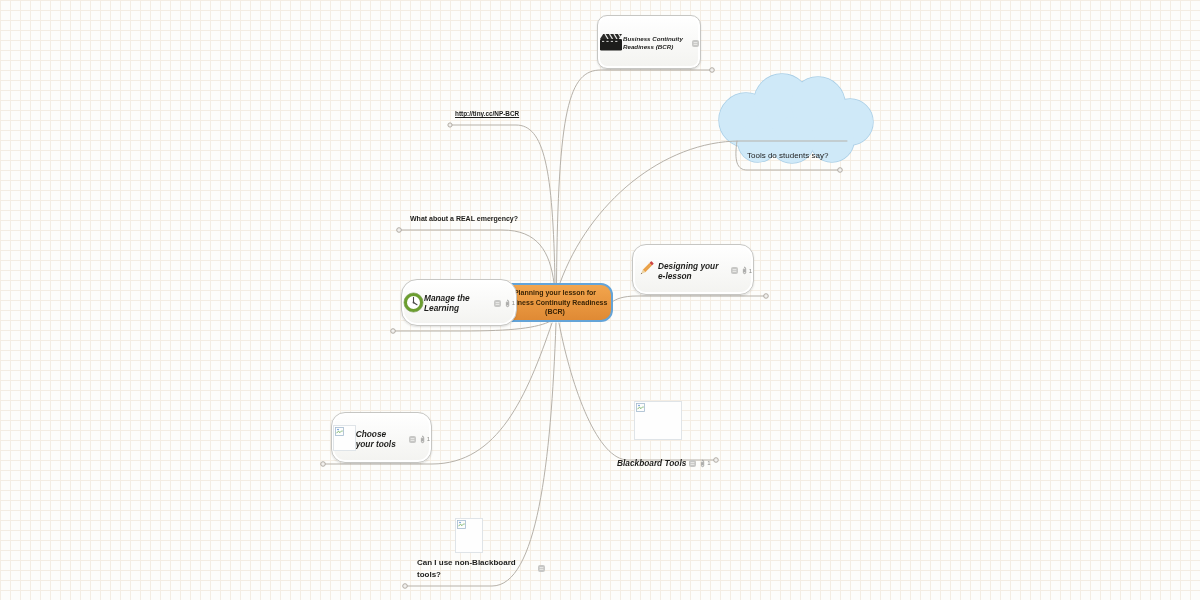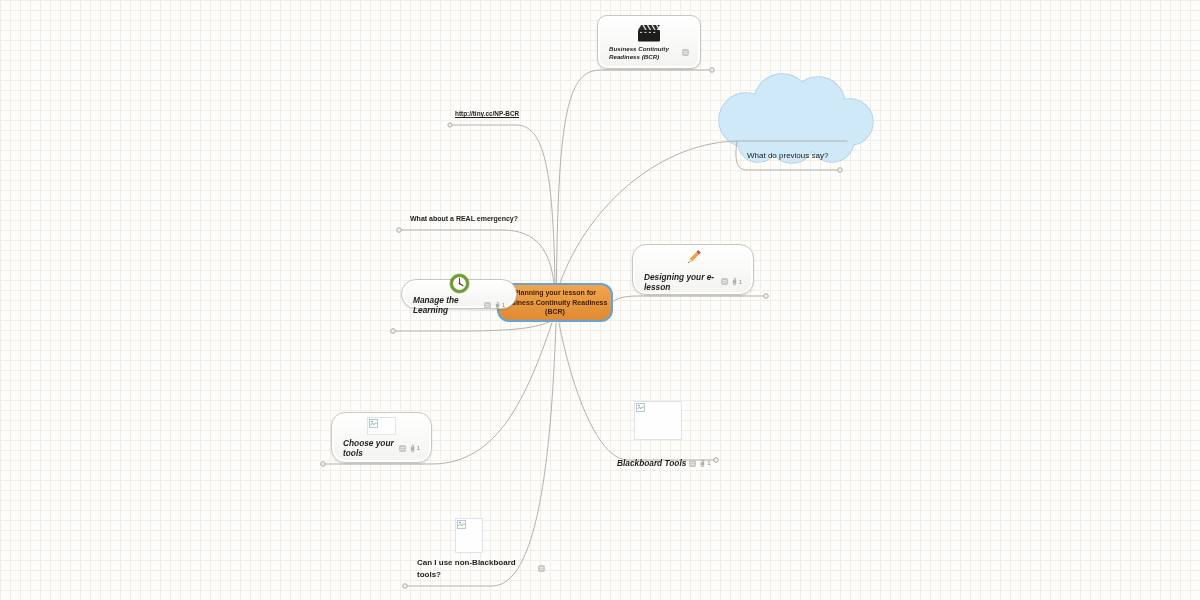--- a/index.html
+++ b/index.html
@@ -11,22 +11,22 @@
                      linear-gradient(90deg,#f4ede3 1px,transparent 1px);
     background-size:10px 10px;
   }
   .wires{position:absolute;left:0;top:0;z-index:1;}
   .wires path.wire{fill:none;stroke:#b6b1a9;stroke-width:1;stroke-linecap:round;}
   .node{position:absolute;z-index:2;box-sizing:border-box;}
   .box{
     background:linear-gradient(180deg,#ffffff 0%,#f3f3f0 100%);
     border:1px solid #c6c6c3;border-radius:14px;
     box-shadow:inset 0 0 0 2px #ffffff,0 1px 2px rgba(0,0,0,.12);
-    display:flex;flex-direction:column;align-items:center;justify-content:center;
-    padding:4px 11px;
+    display:flex;flex-direction:row;align-items:center;justify-content:center;
+    padding:4px 1px;
   }
   .lbl{color:#1d1d1b;font-weight:bold;}
   .it{font-style:italic;}
   .row{display:flex;align-items:center;justify-content:center;gap:3px;width:100%;}
   .row.sb{justify-content:space-between;}
   .badge{font-size:6px;color:#8b8b88;line-height:1;margin-left:-1px;}
   .iconwrap{line-height:0;}
   .center-node{
     background:linear-gradient(180deg,#f2a54d 0%,#e08a34 100%);
     border:2px solid #64a4d8;border-radius:12px;
@@ -106,21 +106,21 @@
       <span class="iconwrap">
         <svg width="7" height="7" viewBox="0 0 7 7">
             <rect width="7" height="7" rx="2" fill="#c7c7c5"></rect>
             <path d="M1.6,2.6 h3.8 M1.6,4.4 h3.8" stroke="#f2f2f0" stroke-width="0.8"></path>
           </svg>
       </span>
     </div>
   </div>
 
 
-  <div class="freelabel" style="left:747px;top:151px;font-size:8px;font-weight:normal;color:#222;">What do previous say?</div>
+  <div class="freelabel" style="left:747px;top:151px;font-size:8px;font-weight:normal;color:#222;">Tools do students say?</div>
 
   <div class="freelabel lbl" style="left:455px;top:110px;font-size:6.4px;text-decoration:underline;">http://tiny.cc/NP-BCR</div>
 
   <div class="freelabel lbl" style="left:410px;top:215px;font-size:7px;">What about a REAL emergency?</div>
 
   <div class="node box" style="left:632px;top:244px;width:122px;height:51px;">
     <div class="iconwrap">
       <svg width="24" height="22" viewBox="0 0 24 22">
         <g transform="rotate(45 12 10)">
           <rect x="10.2" y="0.6" width="3.6" height="2.8" rx="0.7" fill="#cc4444"></rect>
@@ -143,21 +143,21 @@
         <svg width="6" height="9" viewBox="0 0 6 9">
             <path d="M3,1.1 a1.7,1.7 0 0 1 1.7,1.7 v3.7 a1.15,1.15 0 0 1 -2.3,0 v-3.1 a0.6,0.6 0 0 1 1.2,0 v2.9" fill="none" stroke="#9b9b98" stroke-width="0.9"></path>
           </svg>
       </span>
       <span class="badge">1</span>
     </div>
   </div>
 
   <div class="node center-node" style="left:497px;top:283px;width:116px;min-height:39px;">Planning your lesson for Business Continuity Readiness (BCR)</div>
 
-  <div class="node box" style="left:401px;top:279px;width:116px;height:30px;border-radius:16px;z-index:4;">
+  <div class="node box" style="left:401px;top:279px;width:116px;height:47px;border-radius:16px;z-index:4;">
     <div class="iconwrap">
       <svg width="21" height="21" viewBox="0 0 21 21">
         <circle cx="10.5" cy="10.5" r="9.6" fill="none" stroke="#3f6b14" stroke-width="0.8" opacity="0.55"></circle>
         <circle cx="10.5" cy="10.5" r="8" fill="#ffffff" stroke="#6b9d2f" stroke-width="3"></circle>
         <path d="M10.5,10.5 L10.5,5.2 M10.5,10.5 L14,12.7" stroke="#4a4a48" stroke-width="1.1" stroke-linecap="round"></path>
         <circle cx="10.5" cy="10.5" r="0.9" fill="#4a4a48"></circle>
       </svg>
     </div>
     <div class="row" style="margin-top:1px;">
       <span class="lbl it" style="font-size:8.3px;">Manage the Learning</span>

